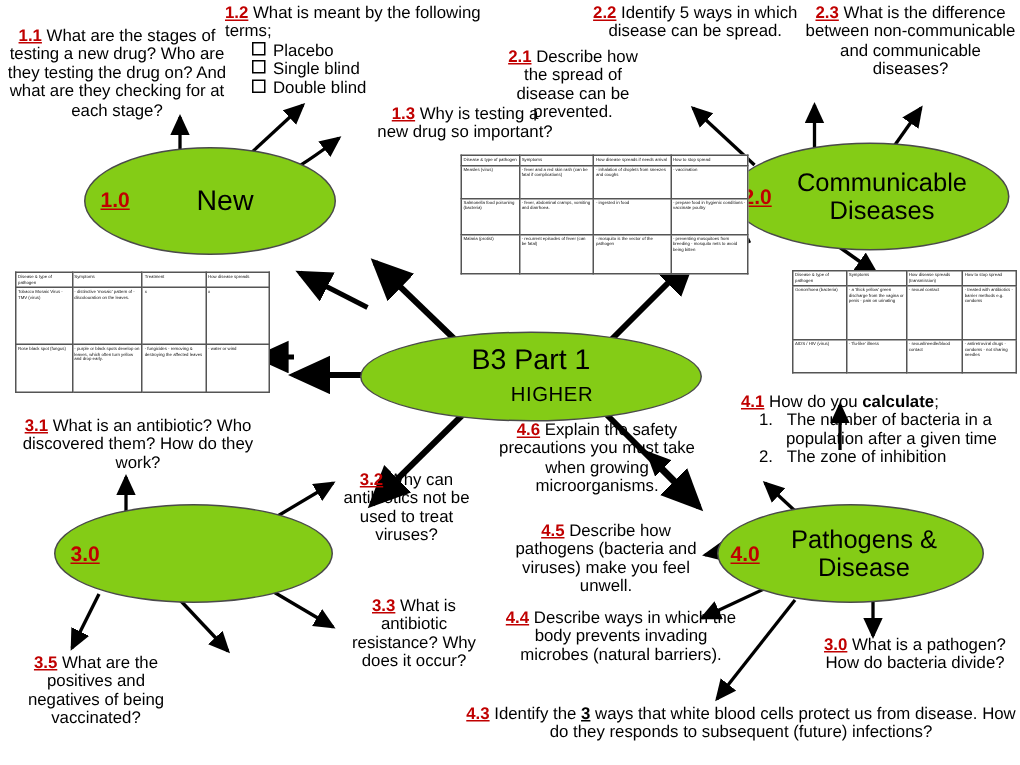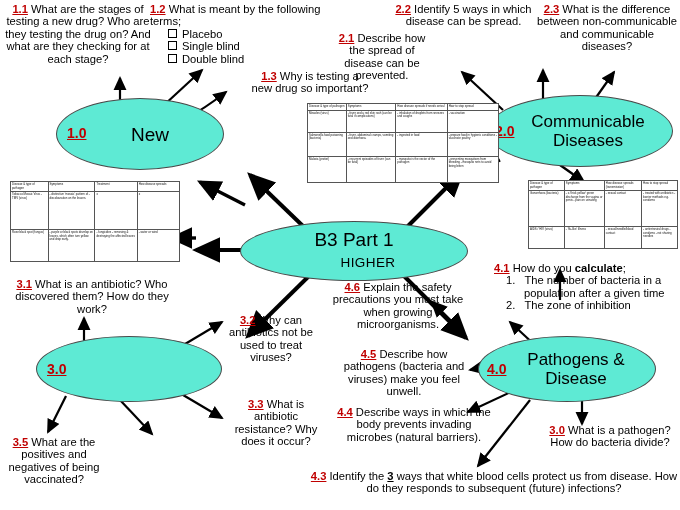--- a/index.html
+++ b/index.html
@@ -55,21 +55,21 @@
   .numlist .li {
     display: block;
     padding-left: 30px;
     text-indent: -18px;
   }
   
   .node {
     position: absolute;
     border: 1.3px solid #4a4a4a;
     border-radius: 50%;
-    background: #5eead4;
+    background: #84cc16;
     display: flex;
     align-items: center;
     justify-content: center;
     text-align: center;
     box-sizing: border-box;
   }
   .node-title {
     font-size: 19px;
     line-height: 21px;
     color: #000;
@@ -151,21 +151,21 @@
 
     <line x1="538" y1="348" x2="510" y2="322" stroke="#000" stroke-width="2.2" marker-end="url(#ah)"></line>
     <line x1="512" y1="362" x2="470" y2="370" stroke="#000" stroke-width="2.2" marker-end="url(#ah)"></line>
     <line x1="515" y1="390" x2="468" y2="412" stroke="#000" stroke-width="2.2" marker-end="url(#ah)"></line>
     <line x1="582" y1="398" x2="582" y2="424" stroke="#000" stroke-width="2.2" marker-end="url(#ah)"></line>
     <line x1="530" y1="400" x2="478" y2="466" stroke="#000" stroke-width="2.2" marker-end="url(#ah)"></line>
     <line x1="560" y1="300" x2="560" y2="270" stroke="#000" stroke-width="2.2" marker-end="url(#ah)"></line>
     <line x1="460" y1="330" x2="432" y2="302" stroke="#000" stroke-width="2.6" marker-end="url(#ah)"></line>
   </svg>
 
-  <div class="qblock" style="left:4px; top:3px; width:148px;">
+  <div class="qblock" style="left:4px; top:18px; width:148px;">
     <span class="qnum">1.1</span>
     <span>What are the stages of testing a new drug? Who are they testing the drug on? And what are they checking for at each stage?</span>
   </div>
 
   <div class="qblock left" style="left:150px; top:3px; width:175px;">
     <span class="qnum">1.2</span>
     <span>What is meant by the following terms;</span>
     <span class="checkitem">
       <span class="chk"></span><span>Placebo</span>
     </span>
@@ -206,21 +206,21 @@
     <span class="qnum">3.2</span>
     <span>Why can antibiotics not be used to treat viruses?</span>
   </div>
 
   <div class="qblock" style="left:228px; top:398px; width:96px;">
     <span class="qnum">3.3</span>
     <span>What is antibiotic resistance? Why does it occur?</span>
   </div>
 
 
-  <div class="qblock" style="left:2px; top:436px; width:104px;">
+  <div class="qblock" style="left:12px; top:436px; width:104px;">
     <span class="qnum">3.5</span>
     <span>What are the positives and negatives of being vaccinated?</span>
   </div>
 
   <div class="qblock left" style="left:494px; top:262px; width:186px;">
     <span class="qnum">4.1</span>
     <span>How do you </span><span class="bold">calculate</span><span>;</span>
     <span class="numlist">
       <span class="li">1.&nbsp;&nbsp; <span>The number of bacteria in a population after a given time</span></span>
       <span class="li">2.&nbsp;&nbsp; <span>The zone of inhibition</span></span>

